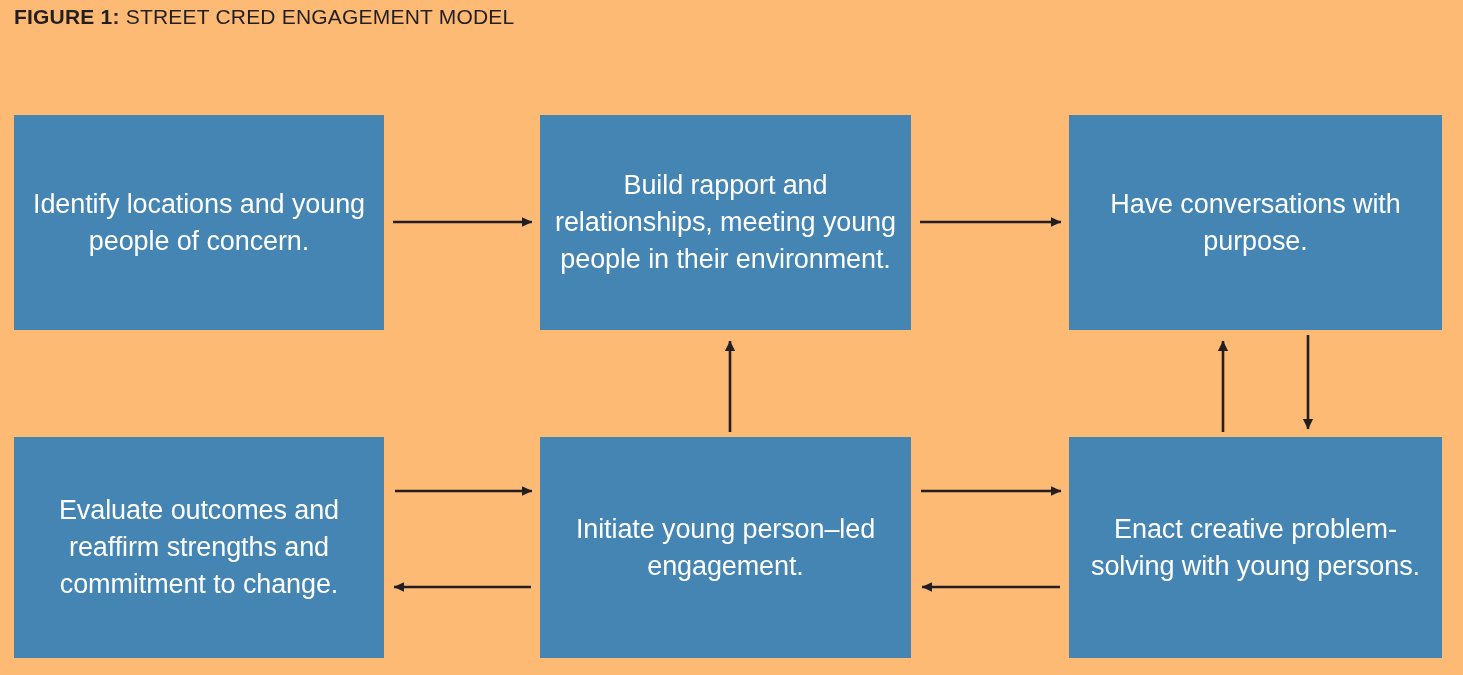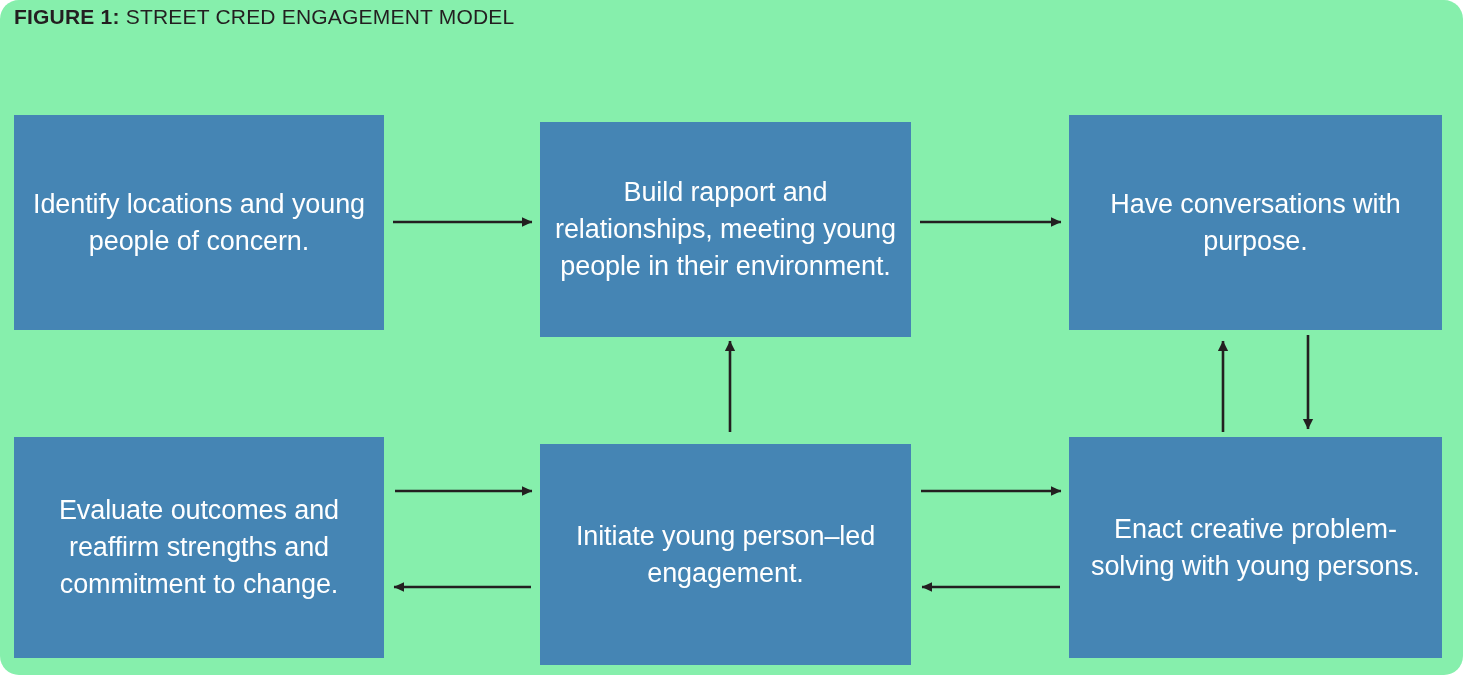--- a/index.html
+++ b/index.html
@@ -58,39 +58,39 @@
     padding: 6px 14px;
     font-family: "Liberation Sans", sans-serif;
     letter-spacing: -0.1px;
   }
   .node-label {
     display: block;
     width: 100%;
   }
   
   .col-1 { left: 14px;   width: 370px; }
-  .col-2 { left: 540px;  width: 371px; margin-top: 7px; }
+  .col-2 { left: 540px;  width: 371px; }
   .col-3 { left: 1069px; width: 373px; }
   .row-top    { top: 115px; height: 215px; }
   .row-bottom { top: 437px; height: 221px; }
 
   
   .arrow-layer {
     position: absolute;
     left: 0;
     top: 0;
     width: 1463px;
     height: 675px;
     pointer-events: none;
   }
 </style>
 </head>
 <body style="background: rgb(255, 255, 255);">
 
-<div id="figure-root" style="background: #86efac; border-radius: 19px;">
+<div id="figure-root" style="background: #fdba74;">
 
   <div class="fig-title">
     <span class="fig-label">FIGURE 1:</span><span>&nbsp;</span><span class="fig-text">STREET CRED ENGAGEMENT MODEL</span>
   </div>
 
   <div class="diagram">
 
     <svg class="arrow-layer" viewBox="0 0 1463 675" width="1463" height="675" xmlns="http://www.w3.org/2000/svg">
       <defs>
         <marker id="ah-right" markerWidth="11" markerHeight="11" refX="10.2" refY="5.5" orient="auto" markerUnits="userSpaceOnUse">

